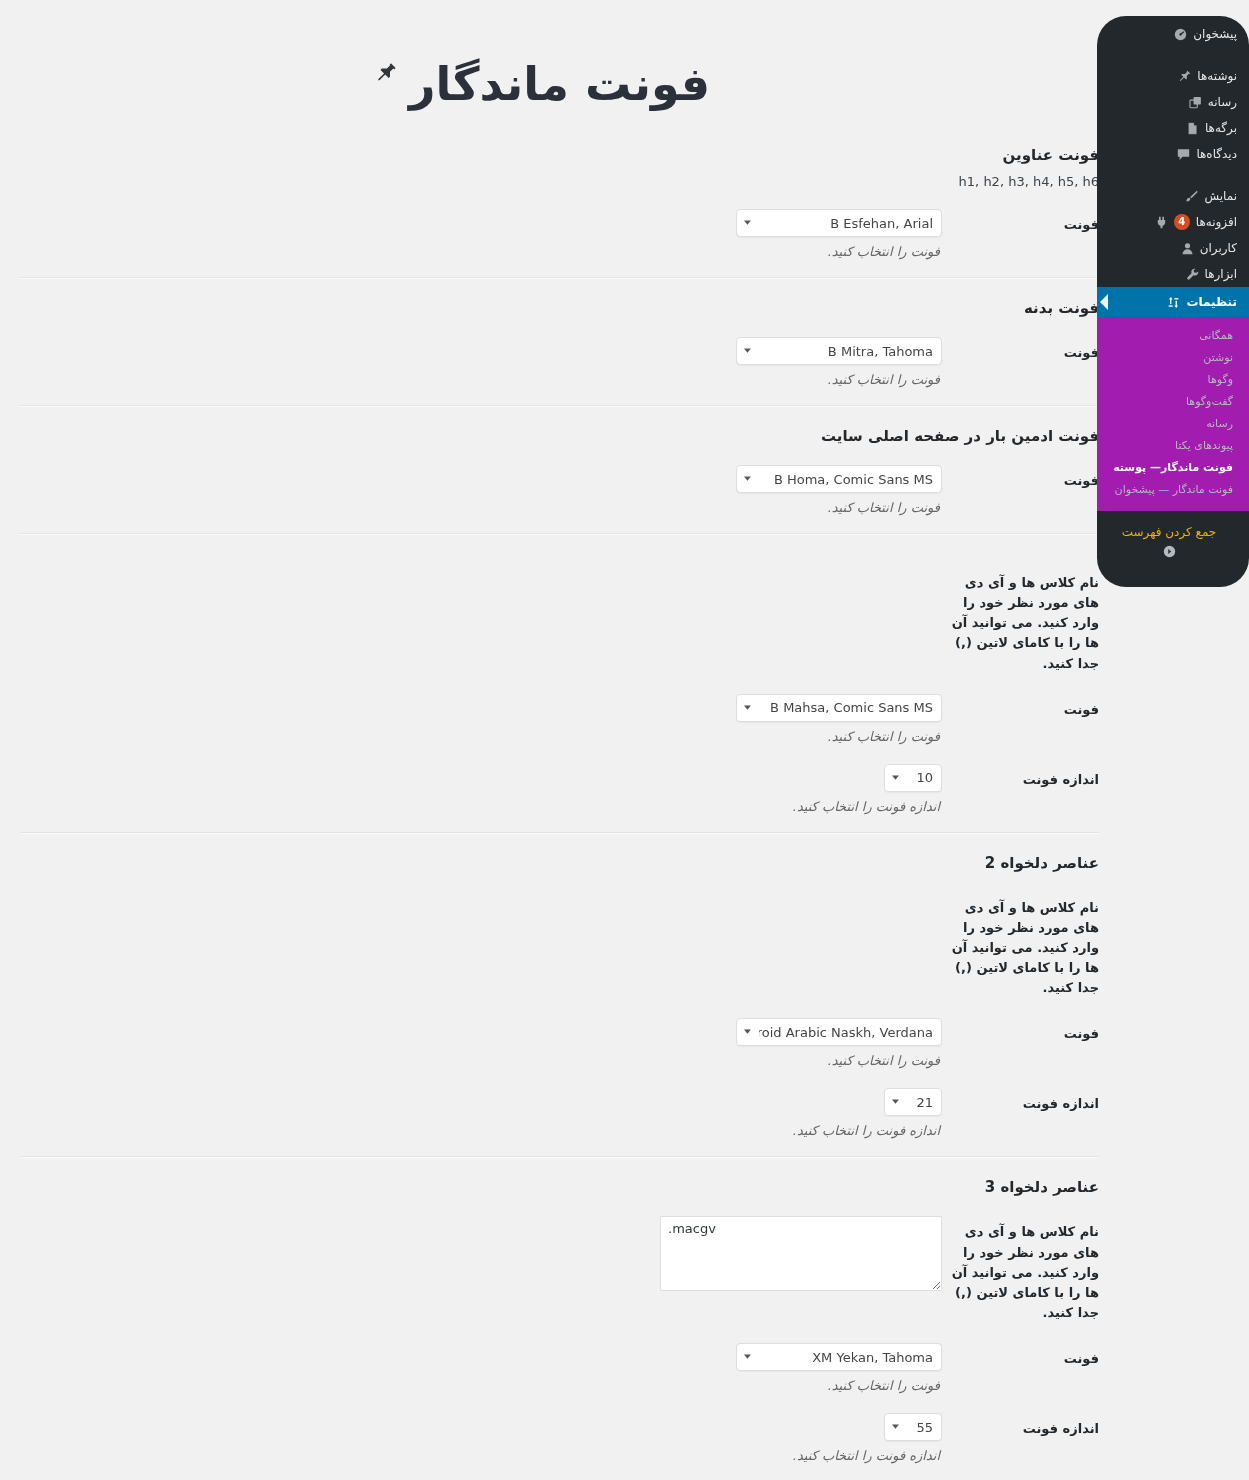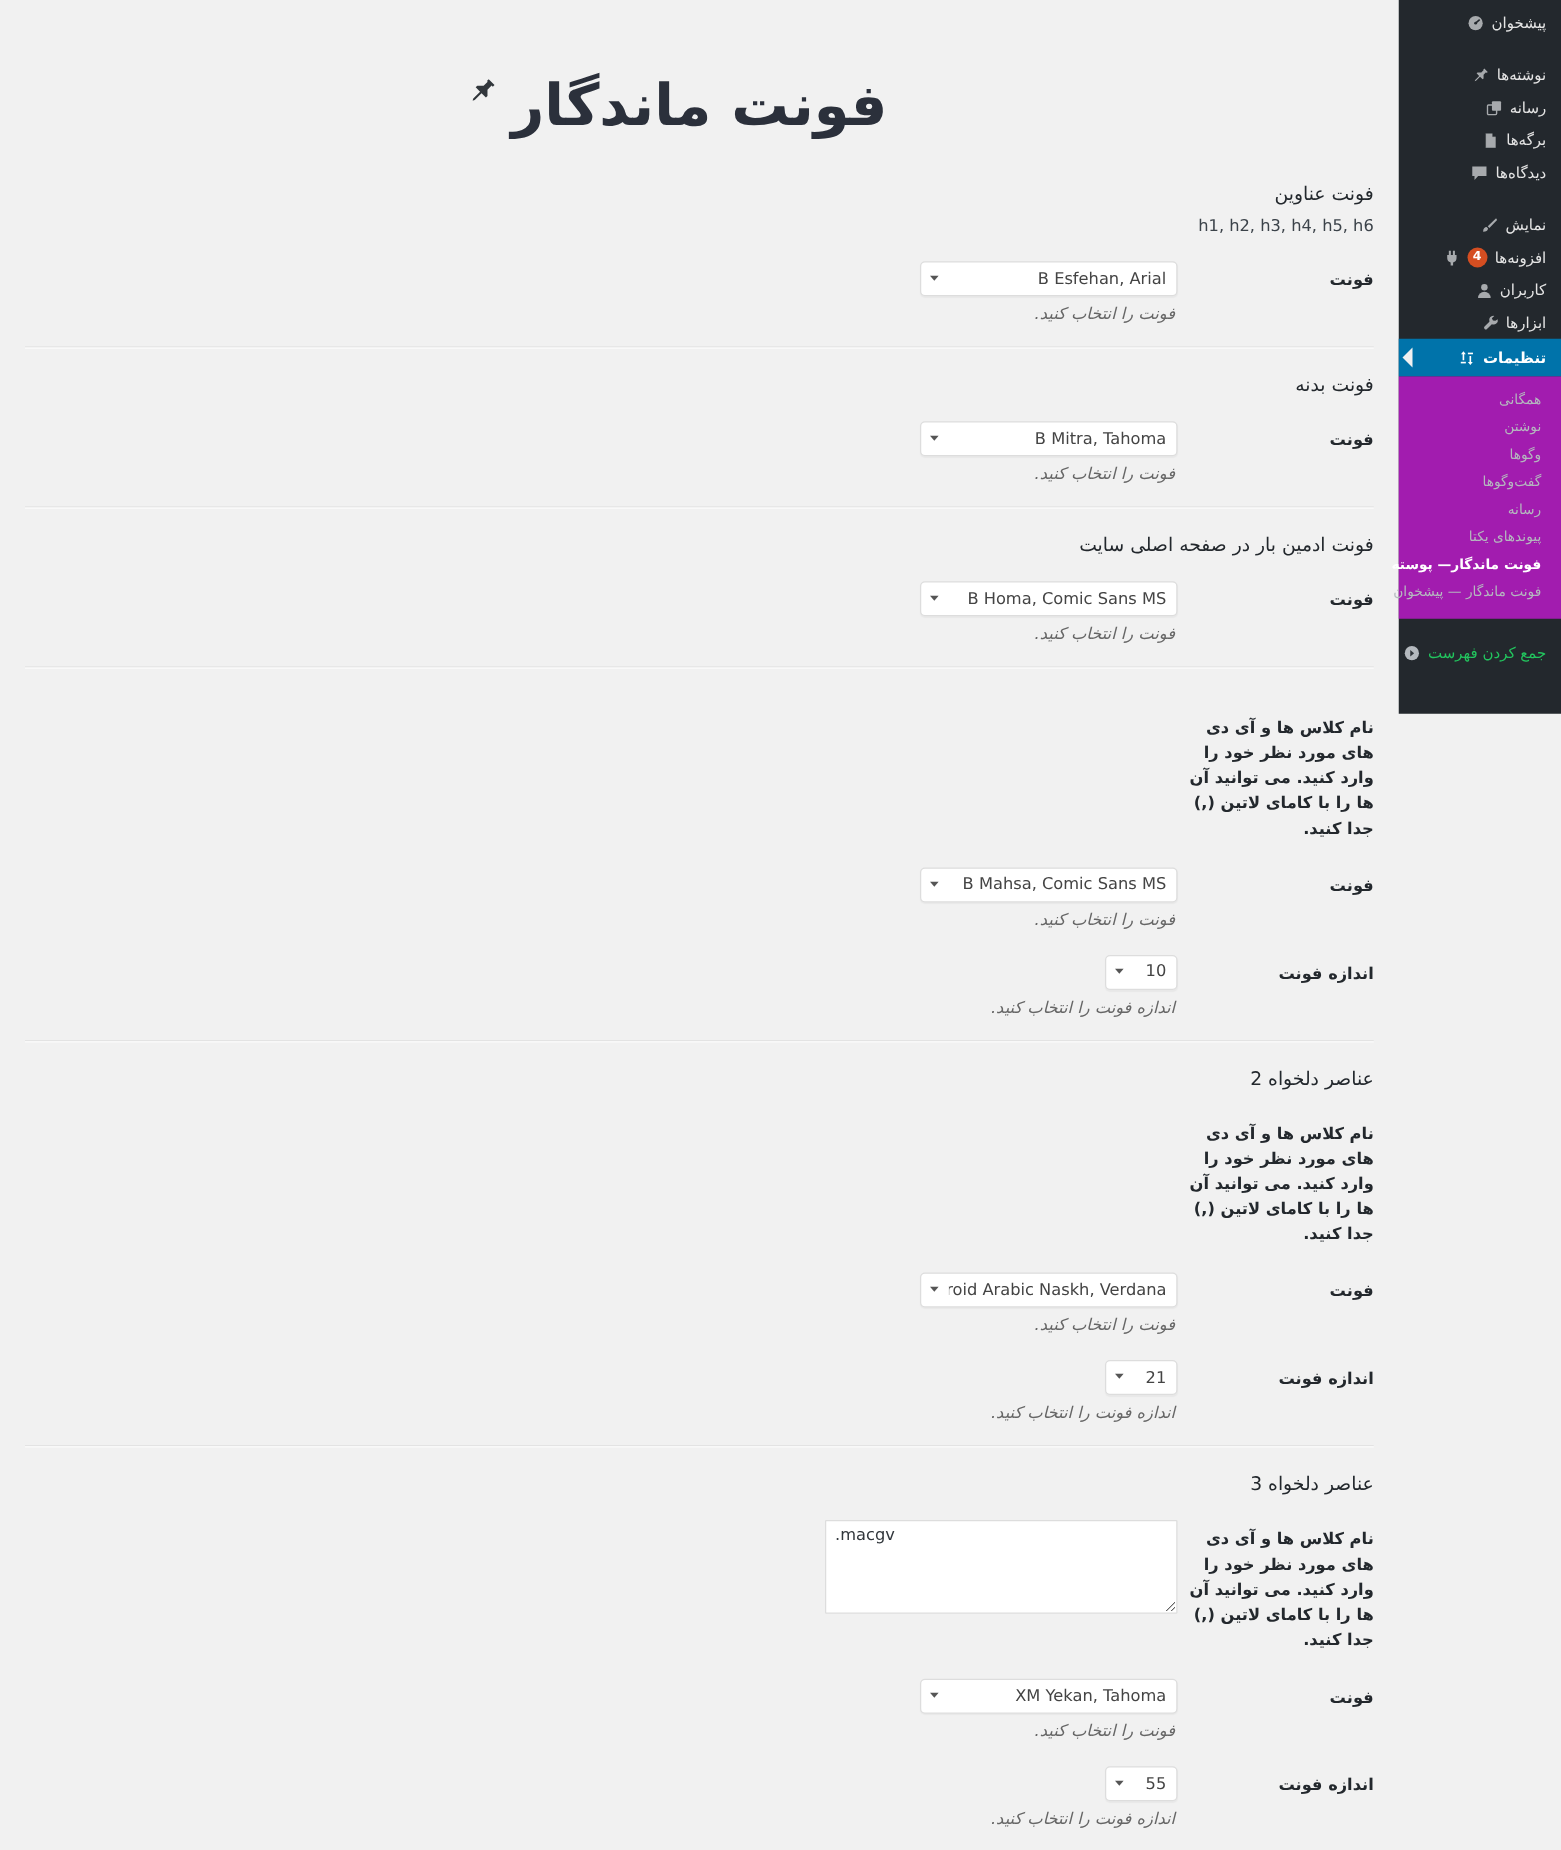--- a/index.html
+++ b/index.html
@@ -7,23 +7,23 @@
   body {
     width:1249px; height:1480px; position:relative; overflow:hidden;
     background:#f1f1f1;
     font-family:"DejaVu Sans","Liberation Sans",sans-serif;
     direction:rtl;
     color:#23282d;
   }
 
   
   #sidebar {
-    position:absolute; top:0; right:0; width:130px;
+    position:absolute; top:16px; right:0; width:152px;
     background:#23282d; color:#e5e5e5;
-    padding:5px 0 36px; z-index:5;
+    padding:5px 0 36px; z-index:5;border-radius:29px;
   }
   .menu-item {
     position:relative; display:flex; align-items:center; justify-content:flex-start;
     gap:6px; height:26px; padding:0 12px 0 4px;
     font-size:12px; color:#e5e5e5; cursor:pointer; white-space:nowrap;
   }
   .menu-item .icon { display:inline-flex; align-items:center; color:#a7aaad; flex:none; }
   .menu-item .icon svg { width:13px; height:13px; }
   .menu-item.active { background:#0073aa; color:#fff; font-weight:bold; height:30px; }
   .menu-item.active .icon { color:#fff; }
@@ -37,39 +37,39 @@
     display:inline-block; min-width:16px; height:16px; padding:0 1px;
     border-radius:50%; background:#d54e21; color:#fff;
     font-size:10px; line-height:16px; text-align:center; font-weight:bold; flex:none;
   }
   .submenu { background:#a21caf; padding:8px 0 10px; }
   .submenu-item {
     padding:4px 16px 4px 6px; font-size:11px; line-height:14px;
     color:#b4b9be; text-align:right; cursor:pointer; white-space:nowrap;
   }
   .submenu-item.current { color:#fff; font-weight:bold; }
-  .collapse-item { margin-top:14px; color:#22c55e; }
+  .collapse-item { margin-top:14px; color:#eab308;flex-direction:column; }
   .collapse-item .icon { color:#b4b9be; }
 
   
   #content { margin-right:130px; padding:0 20px; }
   .title-wrap { text-align:center; padding-top:40px; height:110px;margin-top:16px; }
   h1.page-title {
     position:relative; display:inline-block; margin:0;
     font-size:46px; font-weight:bold; color:#2b303b; line-height:1.25;
   }
   .title-pin {
     position:absolute; top:-16px; left:-34px; color:#32373c;
   }
   .title-pin svg { width:22px; height:22px; transform:rotate(45deg); }
 
   .section { padding:12px 0 18px; border-bottom:1px solid #e3e3e3; }
   .section + .section { border-top:1px solid #fbfbfb; }
   .section.last, .submit-row { border-bottom:none; }
-  h2.sec-head { margin:8px 0 0; font-size:15px; font-weight:normal; color:#23282d; text-align:right; }
+  h2.sec-head { margin:8px 0 0; font-size:15px; font-weight:bold; color:#23282d; text-align:right; }
   p.sub-head { margin:10px 0 0; font-size:13px; color:#3c434a; text-align:right; }
 
   .row { display:flex; align-items:flex-start; margin-top:20px; }
   .th {
     width:157px; flex:none; text-align:right;
     font-size:13px; font-weight:bold; color:#23282d;
     padding-top:6px; line-height:1.55;
   }
   .td { flex:1; padding-left:10px; text-align:right; }
 

